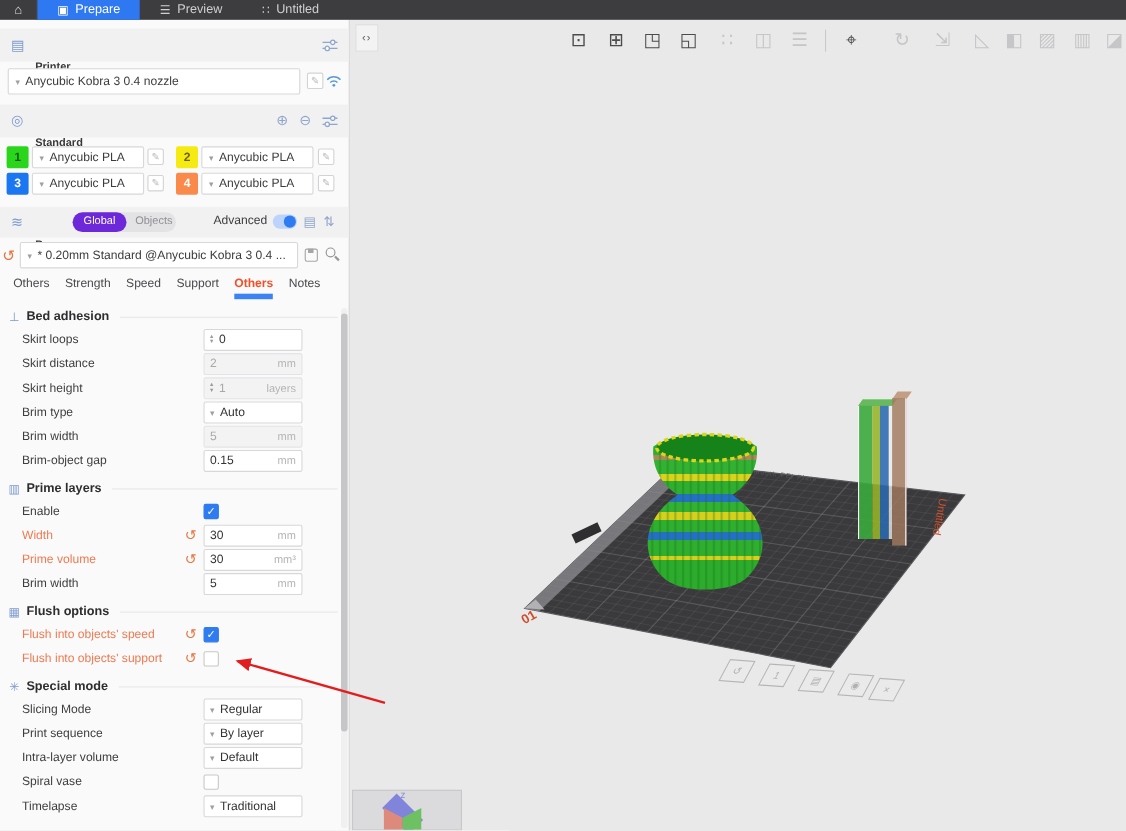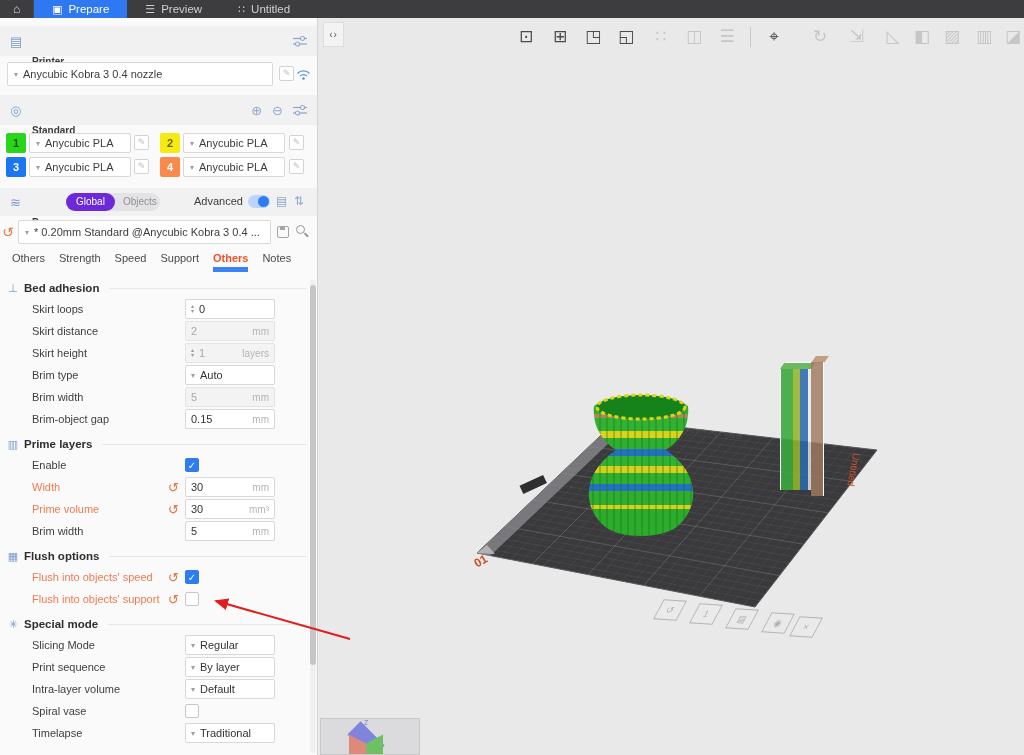--- a/index.html
+++ b/index.html
@@ -39,21 +39,21 @@
 
   .ptabs { position:absolute; left:0; top:234px; width:100%; height:20px; display:flex; gap:14px; padding-left:12px; font-size:11px; color:#4a4a4e; }
   .ptab { cursor:pointer; padding-bottom:3px; }
   .ptab.active { color:#f0512a; font-weight:bold; border-bottom:5px solid #3b82f6; }
 
   .settings { position:absolute; left:0; top:256px; right:0; bottom:0; overflow:hidden; }
   .sec { display:flex; align-items:center; margin-top:4px; height:20px; padding-left:5px; }
   .sec-ic { width:16px; color:#7d9bd0; font-size:11px; text-align:center; }
   .sec-t { font-weight:bold; font-size:11.5px; color:#2e2e30; margin-left:3px; white-space:nowrap; }
   .sec-line { flex:1; height:1px; background:#e7e7e9; margin:0 10px; }
-  .row { position:relative; height:22px; display:flex; align-items:center; padding-left:32px; }
+  .row { position:relative; height:22px; display:flex; align-items:center; padding-left:20px; }
   .lbl { font-size:11px; color:#3e3e40; }
   .lbl.mod { color:#ef7a52; }
   .ctrl { position:absolute; left:185px; top:1px; height:20px; display:flex; align-items:center; }
   .reset { position:absolute; left:-17px; color:#e8743e; font-size:13px; cursor:pointer; }
   .box { width:90px; height:20px; border:1px solid #d8d8da; background:#fff; border-radius:2px; display:flex; align-items:center; padding:0 5px; font-size:11px; color:#333; }
   .box .unit { margin-left:auto; color:#b4b4b6; font-size:10px; }
   .box.dis { background:#f3f3f4; color:#a9a9ab; border-color:#e4e4e6; }
   .spin { display:flex; flex-direction:column; margin-right:5px; color:#9a9aa0; font-size:6px; line-height:5px; }
   .spin i { font-style:normal; }
   .cb { width:14px; height:14px; border:1px solid #c8c8ca; border-radius:2px; background:#fff; cursor:pointer; font-size:10px; line-height:13px; text-align:center; color:transparent; }

